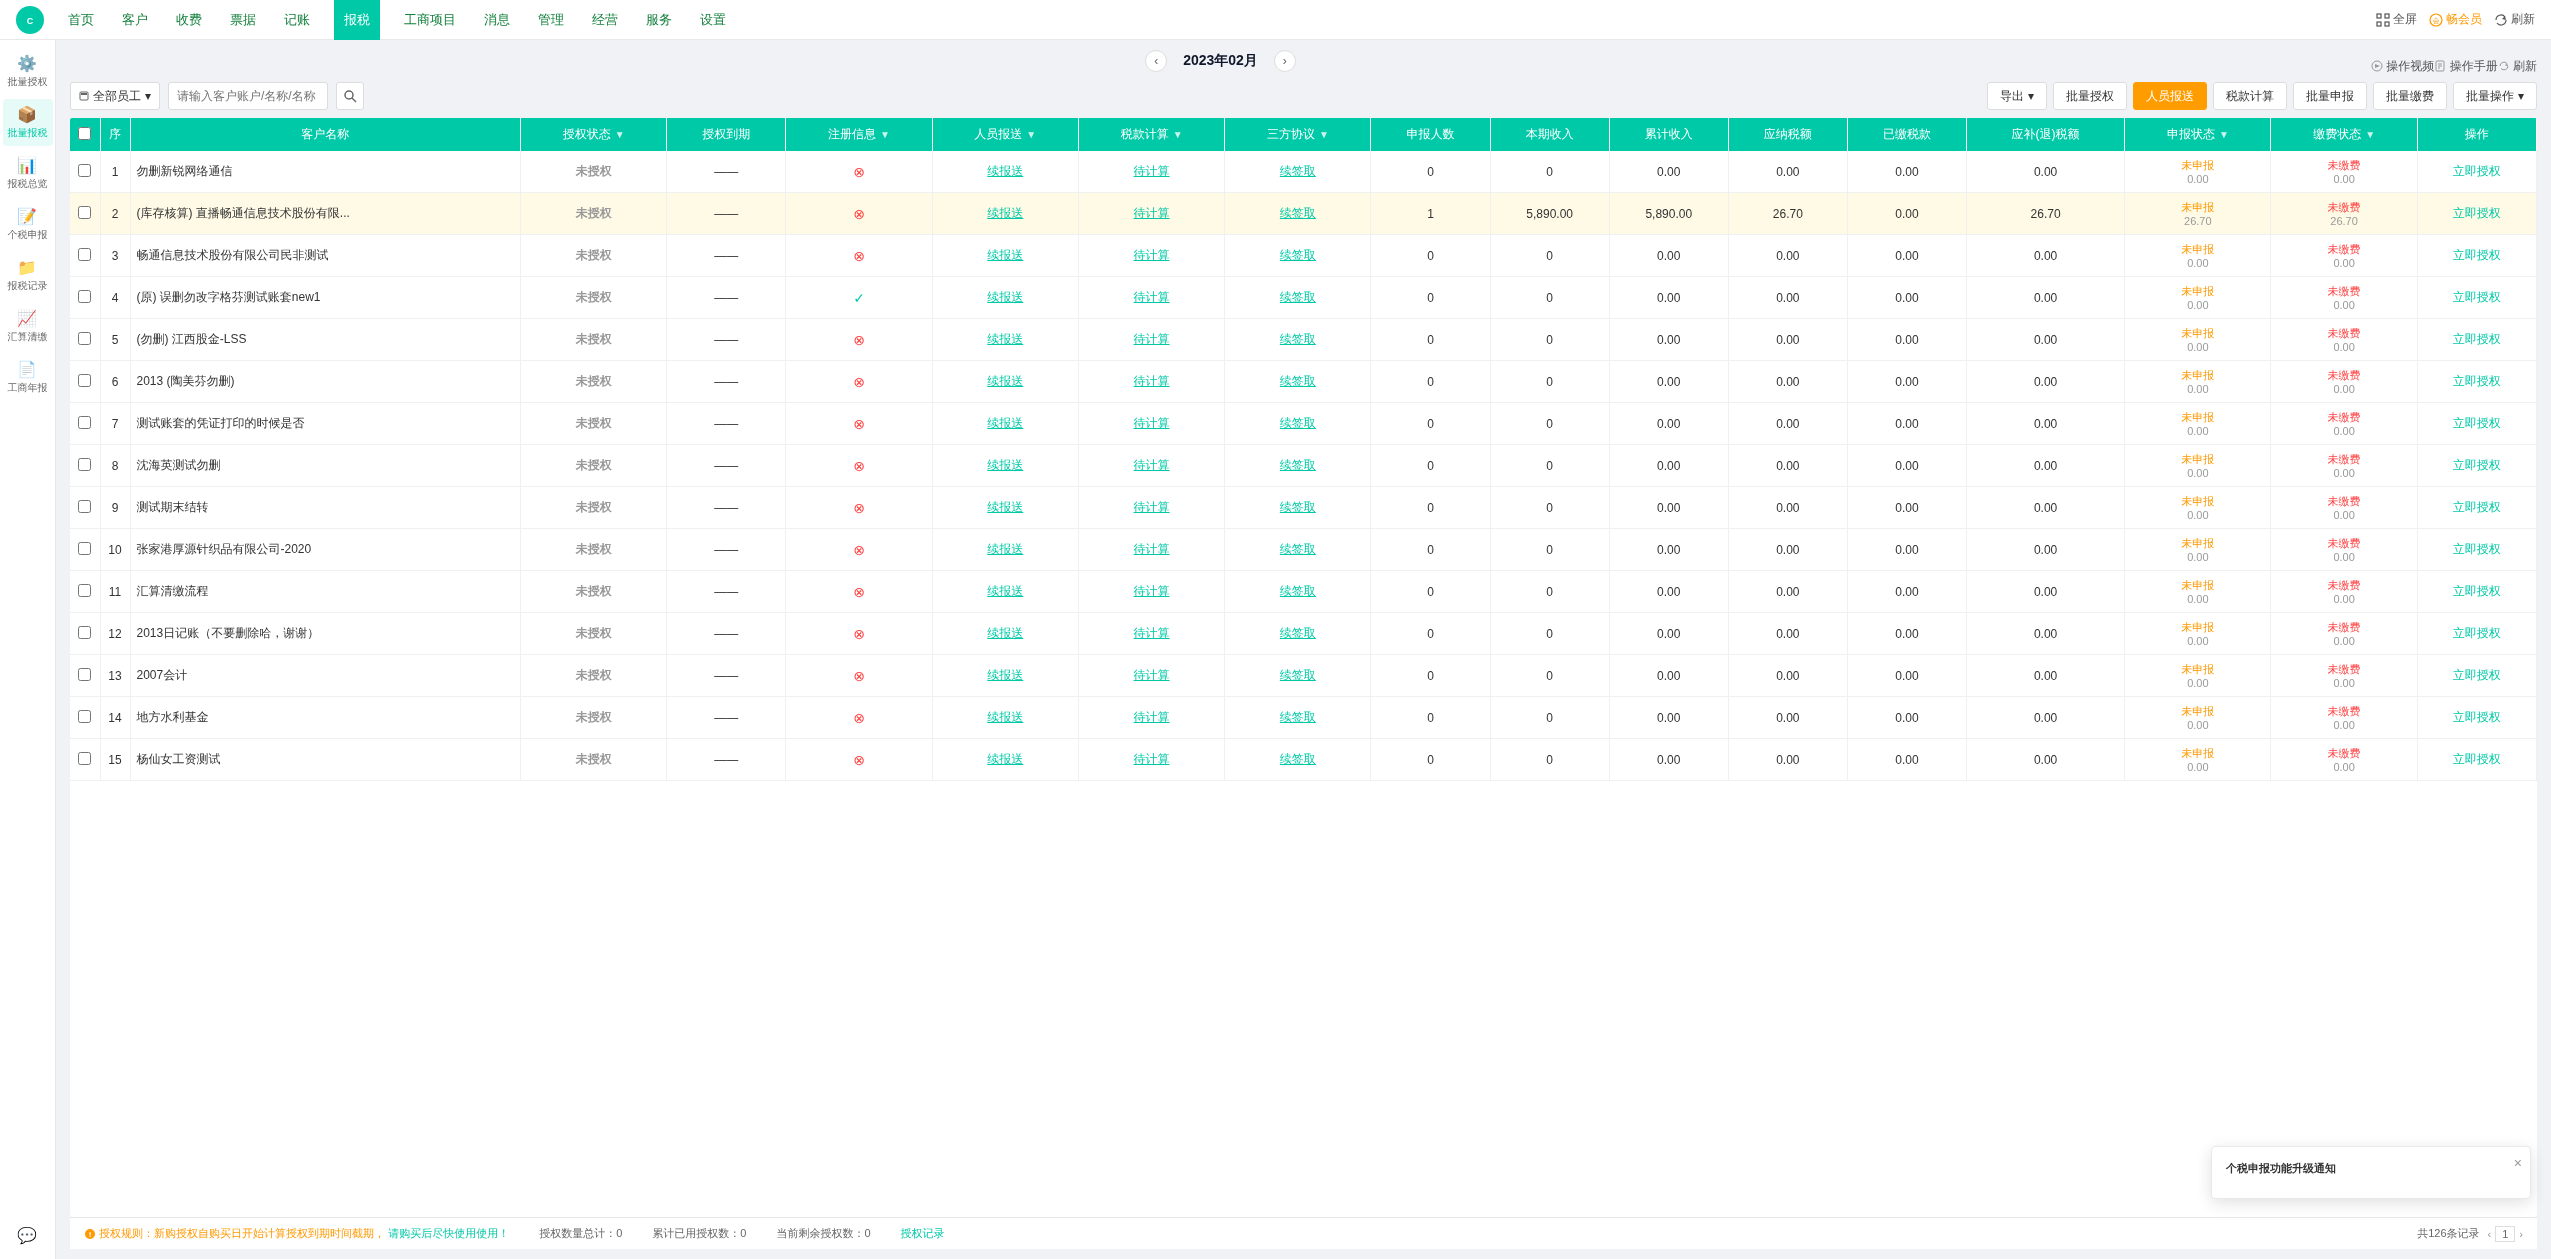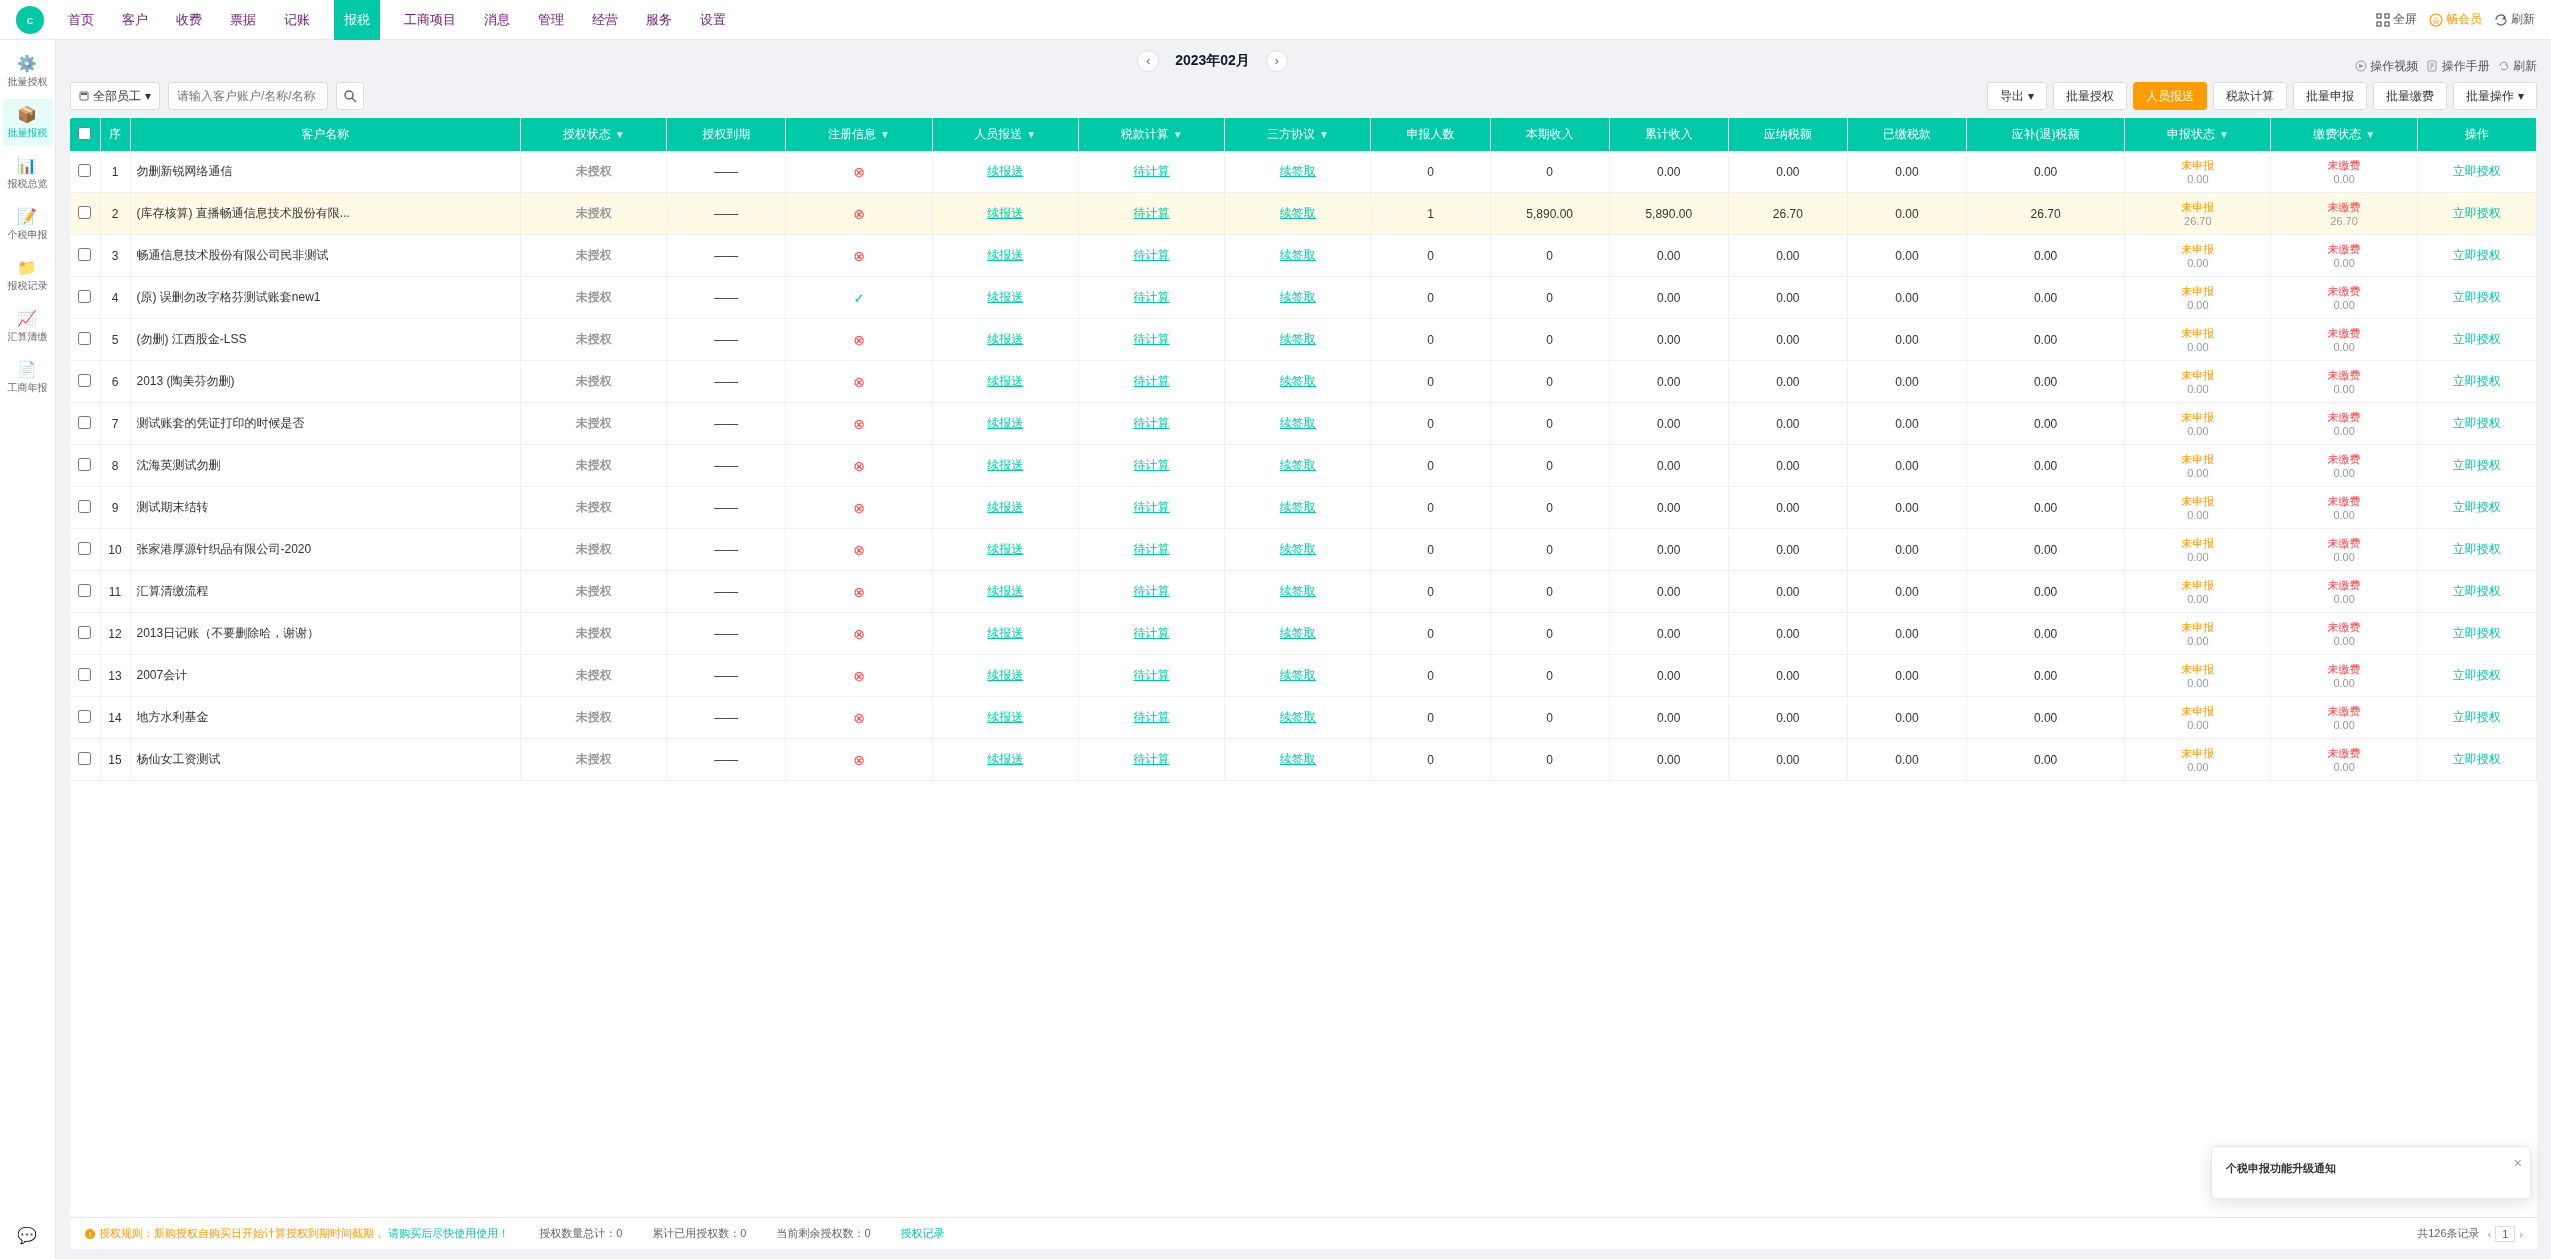--- a/index.html
+++ b/index.html
@@ -17,21 +17,21 @@
     }
     .top-nav .logo {
       width: 28px; height: 28px;
       background: #00c9a7;
       border-radius: 50%;
       display: flex; align-items: center; justify-content: center;
       color: #fff; font-size: 10px; font-weight: bold;
     }
     .top-nav .nav-item {
       font-size: 13px;
-      color: #701a75;
+      color: #15803d;
       cursor: pointer;
       padding: 8px 4px;
       height: 40px;
       display: flex; align-items: center;
     }
     .top-nav .nav-item.active {
       color: #fff;
       background: #00c9a7;
       padding: 0 10px;
     }
@@ -91,21 +91,21 @@
       width: 22px; height: 22px;
       background: #fff;
       border: 1px solid #ddd;
       border-radius: 50%;
       cursor: pointer;
       display: flex; align-items: center; justify-content: center;
       font-size: 12px; color: #666;
     }
     .month-bar-right {
       margin-left: auto;
-      display: flex; align-items: center; gap: 8px;
+      display: flex; align-items: center; 
       font-size: 12px; color: #555;
     }
     .month-bar-wrapper { display: flex; align-items: center; width: 100%; }
 
     
     .toolbar {
       display: flex;
       align-items: center;
       gap: 8px;
       margin-bottom: 8px;

